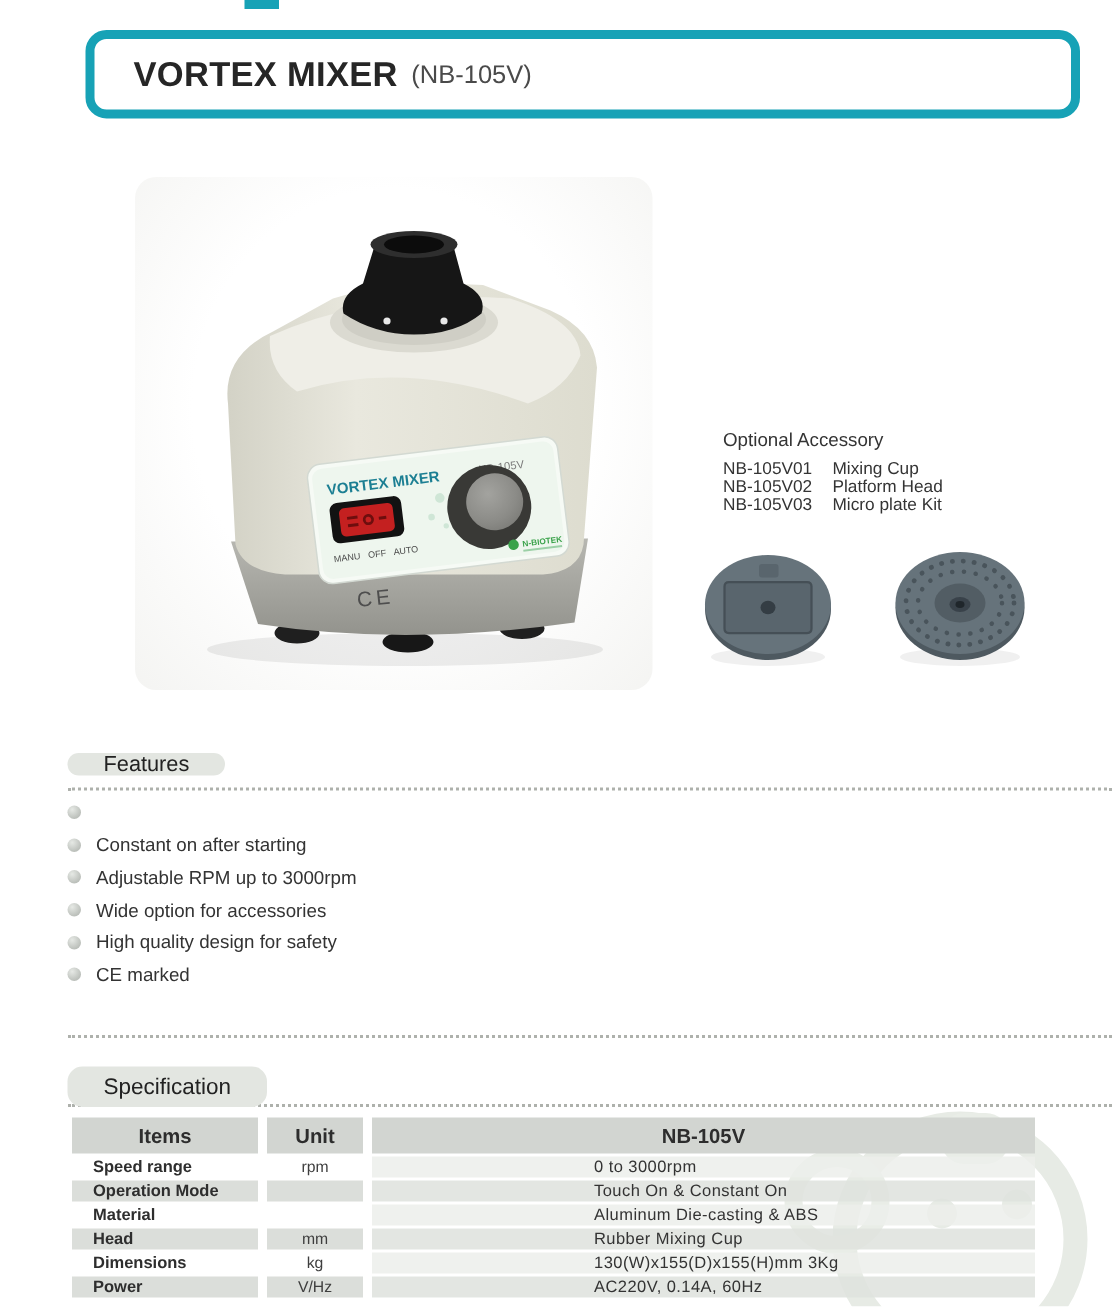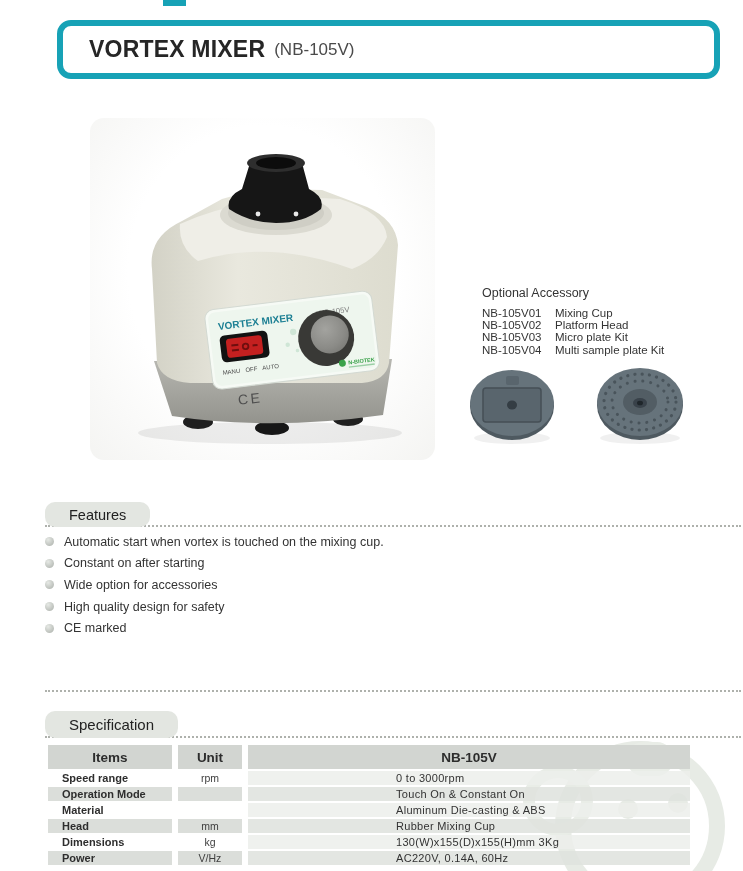--- a/index.html
+++ b/index.html
@@ -28,21 +28,21 @@
   .accessory-row { display:flex; font-size:11.5px; color:#343434; line-height:12.2px; }
   .accessory-model { width:64px; }
   .accessory-name { padding-left:9px; }
   .disk { position:absolute; z-index:2; }
   .disk-1 { left:468px; top:364px; }
   .disk-2 { left:594px; top:362px; }
 
   
   .tab { position:absolute; left:45px; background:#e3e6e1; border-radius:10px;
     color:#222; z-index:3; display:flex; align-items:center; padding:0 24px; }
-  .tab-features { top:502px; height:25px; font-size:14.5px; }
+  .tab-features { top:502px; height:15px; font-size:14.5px; }
   .tab-spec { top:711px; height:27px; font-size:15px; }
   .dotted { position:absolute; left:45px; width:696px; height:0;
     border-top:2px dotted #aeb1ac; z-index:2; }
   .dotted-1 { top:525px; }
   .dotted-2 { top:690px; }
   .dotted-3 { top:736px; }
 
   
   .features-list { position:absolute; left:45px; top:531px; list-style:none; z-index:2; }
   .features-list li { display:flex; align-items:center; height:21.6px; }
@@ -176,24 +176,20 @@
       <span class="accessory-name">Mixing Cup</span>
     </div>
     <div class="accessory-row">
       <span class="accessory-model">NB-105V02</span>
       <span class="accessory-name">Platform Head</span>
     </div>
     <div class="accessory-row">
       <span class="accessory-model">NB-105V03</span>
       <span class="accessory-name">Micro plate Kit</span>
     </div>
-    <div class="accessory-row">
-      <span class="accessory-model">NB-105V04</span>
-      <span class="accessory-name">Multi sample plate Kit</span>
-    </div>
   </div>
 
   <div class="disk disk-1">
     <svg width="88" height="82" viewBox="0 0 88 82">
       <ellipse cx="44" cy="74" rx="38" ry="6" fill="rgba(0,0,0,0.06)"></ellipse>
       <ellipse cx="44" cy="42" rx="42" ry="34" fill="#4e5960"></ellipse>
       <ellipse cx="44" cy="39" rx="42" ry="33" fill="#66737b"></ellipse>
       <rect x="38" y="12" width="13" height="9" rx="2" fill="#59656d"></rect>
       <path d="M18,24 L70,24 Q73,24 73,27 L73,55 Q73,58 70,58 L18,58 Q15,58 15,55 L15,27 Q15,24 18,24 Z" fill="#59656d" stroke="#454f56" stroke-width="1.5"></path>
       <ellipse cx="44" cy="41" rx="5" ry="4.5" fill="#343d44"></ellipse>
@@ -213,25 +209,28 @@
   </div>
 
   <div class="tab tab-features">
     <span>Features</span>
   </div>
   <div class="dotted dotted-1"></div>
 
   <ul class="features-list">
     <li>
         <span class="bullet"></span>
-        <span class="feature-text">Automatic start when vortex is touched on the mixing cup.</span>
       </li>
     <li>
         <span class="bullet"></span>
         <span class="feature-text">Constant on after starting</span>
+      </li>
+    <li>
+        <span class="bullet"></span>
+        <span class="feature-text">Adjustable RPM up to 3000rpm</span>
       </li>
     <li>
         <span class="bullet"></span>
         <span class="feature-text">Wide option for accessories</span>
       </li>
     <li>
         <span class="bullet"></span>
         <span class="feature-text">High quality design for safety</span>
       </li>
     <li>

